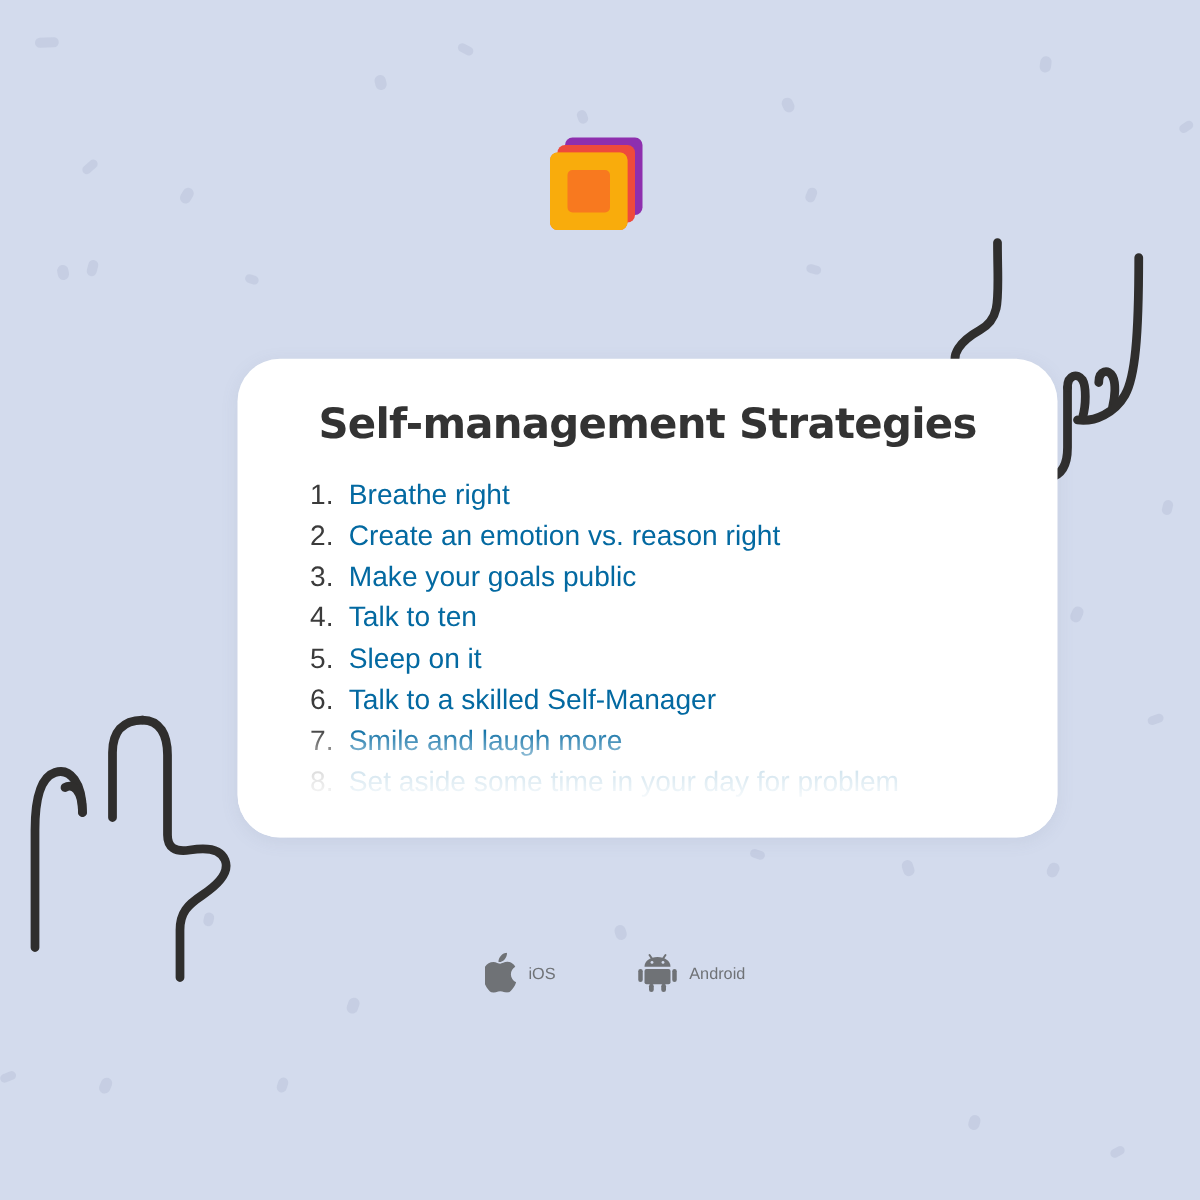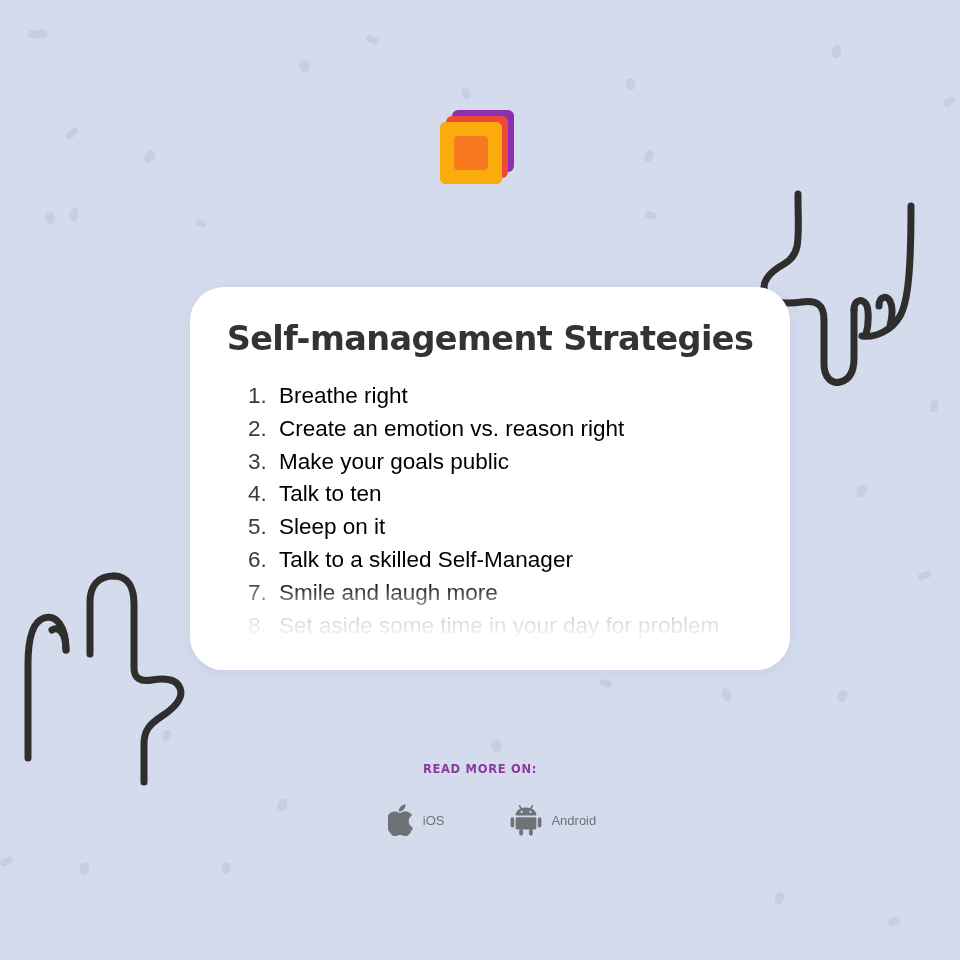--- a/index.html
+++ b/index.html
@@ -59,21 +59,21 @@
     width: 96px;
     height: 96px;
   }
   #logo svg { display: block; }
 
   
   #card {
     position: absolute;
     left: 190px;
     top: 287px;
-    width: 600px;
+    width: 656px;
     height: 383px;
     background: #ffffff;
     border-radius: 34px;
     overflow: hidden;
     box-shadow: 0 3px 14px rgba(110,120,150,.10);
   }
   #card-inner {
     padding: 32px 34px 0 34px;
   }
   #card-title {
@@ -90,21 +90,21 @@
     margin: 0;
     padding: 0 0 0 24px;
     list-style: none;
     counter-reset: ideas;
   }
   #idea-list li {
     counter-increment: ideas;
     font-family: "Liberation Sans", sans-serif;
     font-size: 22.5px;
     line-height: 32.8px;
-    color: #000000;
+    color: #0369a1;
     white-space: nowrap;
     position: relative;
     padding-left: 31px;
   }
   #idea-list li::before {
     content: counter(ideas) ".";
     position: absolute;
     left: 0;
     color: #3b3b3b;
   }
@@ -246,21 +246,20 @@
         <li>Sleep on it</li>
         <li>Talk to a skilled Self-Manager</li>
         <li>Smile and laugh more</li>
         <li>Set aside some time in your day for problem</li>
       </ol>
     </div>
     <div id="card-fade"></div>
   </div>
 
   <div id="footer">
-    <div id="read-more-on">READ MORE ON:</div>
 
 
     <div id="stores">
 
       <div class="store">
         <span>
           <svg width="26" height="32" viewBox="0 0 26 32" aria-hidden="true">
             <path d="M17.6 0.2c0.1 1.9-0.6 3.7-1.8 5.1-1.2 1.4-3.1 2.5-5 2.3-0.2-1.8 0.7-3.7 1.8-4.9C13.9 1.2 15.9 0.2 17.6 0.2z"></path>
             <path d="M24.2 11.3c-2.2 1.3-3.5 3.5-3.5 6 0 2.8 1.7 5.3 4.2 6.4-0.5 1.6-1.2 3.1-2.2 4.5-1.4 2-2.8 4-5.1 4-2.2 0-2.9-1.3-5.4-1.3-2.5 0-3.3 1.3-5.4 1.4-2.2 0.1-3.9-2.2-5.3-4.2C-1.3 24-3.5 16.5 0 11.3c1.5-2.3 4-3.8 6.8-3.8 2.1 0 4.1 1.4 5.4 1.4 1.2 0 3.7-1.8 6.2-1.5C19.5 7.5 22.4 8.3 24.2 11.3z"></path>
           </svg>

